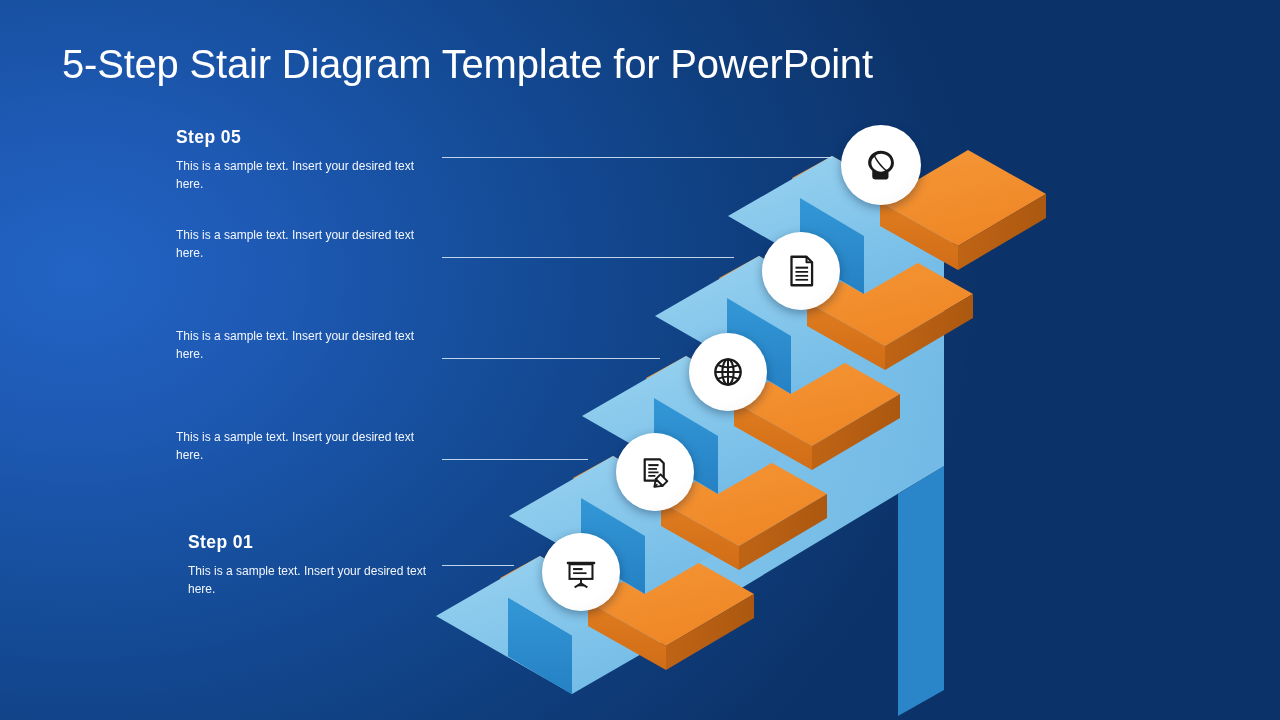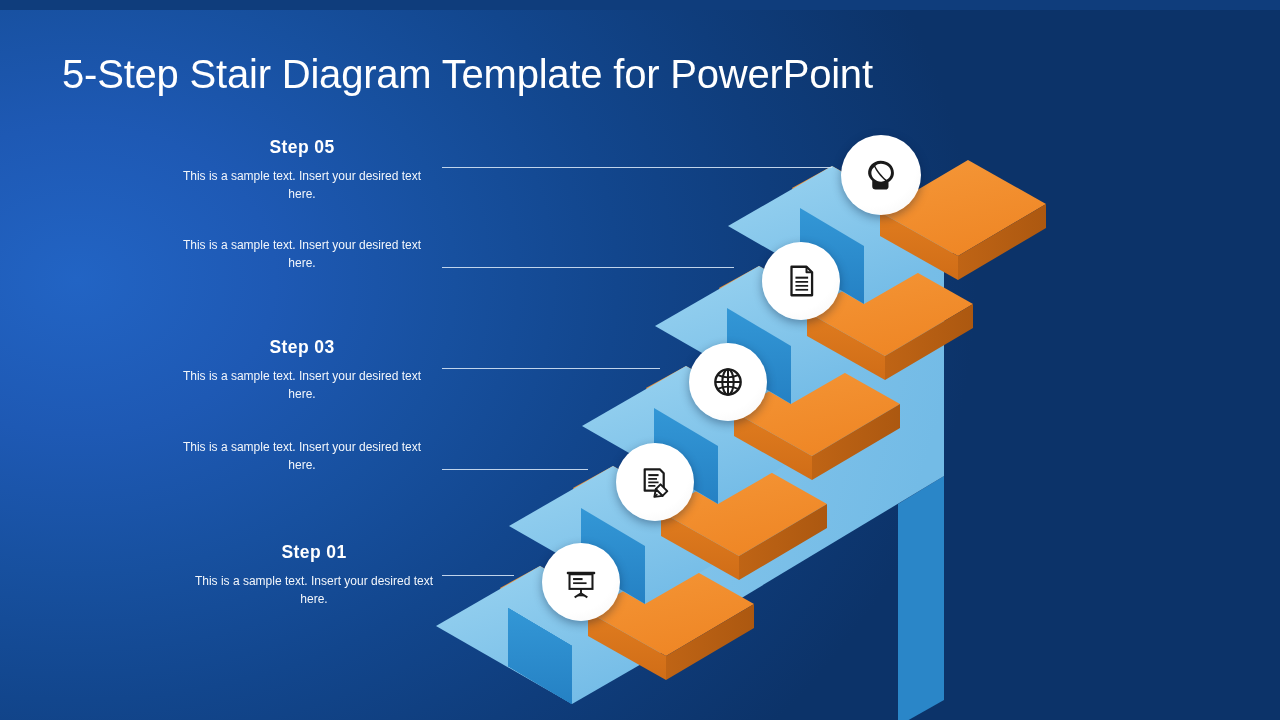--- a/index.html
+++ b/index.html
@@ -6,28 +6,27 @@
   body{
     width:1280px;height:720px;overflow:hidden;
     font-family:"Liberation Sans", sans-serif;
     background:#0f3d7c;
     position:relative;
   }
   #slide{
     position:absolute;inset:0;
     background:
       radial-gradient(ellipse 900px 700px at 6% 38%, #2264c4 0%, #1e59b4 22%, #17509f 42%, #12468d 60%, #0f3d7c 78%, #0c3369 100%);
-    margin-top: 10px;
   }
   #title{
     position:absolute;left:62px;top:42px;
     font-size:40px;font-weight:400;color:#ffffff;
     letter-spacing:-0.2px;white-space:nowrap;
   }
-  .step-text{position:absolute;text-align:center;width:252px;color:#ffffff;}
+  .step-text{position:absolute;text-align:left;width:252px;color:#ffffff;}
   .step-head{font-size:17.5px;font-weight:bold;letter-spacing:.4px;margin:0 0 9px 0;color:#ffffff;}
   .step-body{font-size:12px;line-height:1.5;color:#f2f6fb;font-weight:400;}
   .connector{position:absolute;height:1px;background:#cfe0f2;opacity:.92;}
   #diagram{position:absolute;left:0;top:0;width:1280px;height:720px;}
   .icon-badge{
     position:absolute;border-radius:50%;
     background:radial-gradient(circle at 38% 32%, #ffffff 0%, #ffffff 62%, #f3f3f3 100%);
     box-shadow:0 3px 10px rgba(4,24,56,.38);
     display:flex;align-items:center;justify-content:center;
   }
@@ -163,21 +162,20 @@
   <div class="step-text" style="left:176px;top:127px;">
     <div class="step-head">Step 05</div>
     <div class="step-body">This is a sample text. Insert your desired text here.</div>
   </div>
 
   <div class="step-text" style="left:176px;top:226px;">
     <div class="step-body">This is a sample text. Insert your desired text here.</div>
   </div>
 
   <div class="step-text" style="left:176px;top:327px;">
-    <div class="step-head">Step 03</div>
     <div class="step-body">This is a sample text. Insert your desired text here.</div>
   </div>
 
   <div class="step-text" style="left:176px;top:428px;">
     <div class="step-body">This is a sample text. Insert your desired text here.</div>
   </div>
 
   <div class="step-text" style="left:188px;top:532px;">
     <div class="step-head">Step 01</div>
     <div class="step-body">This is a sample text. Insert your desired text here.</div>

